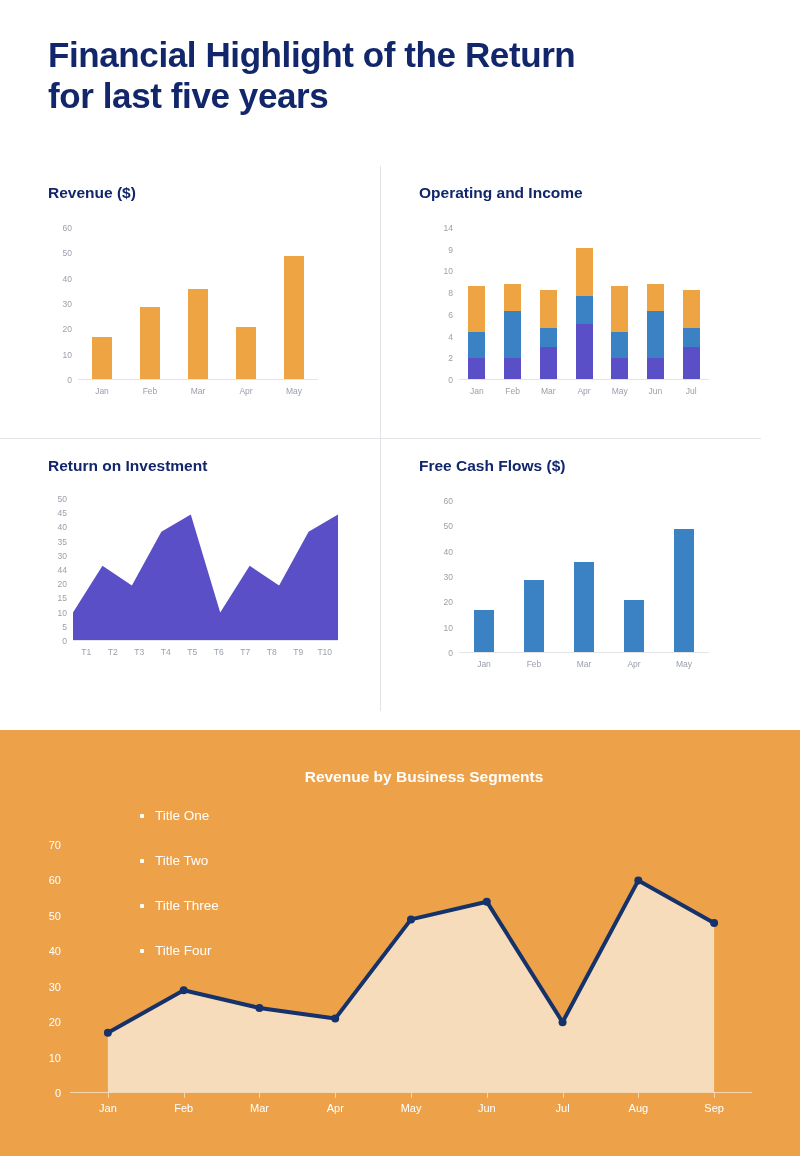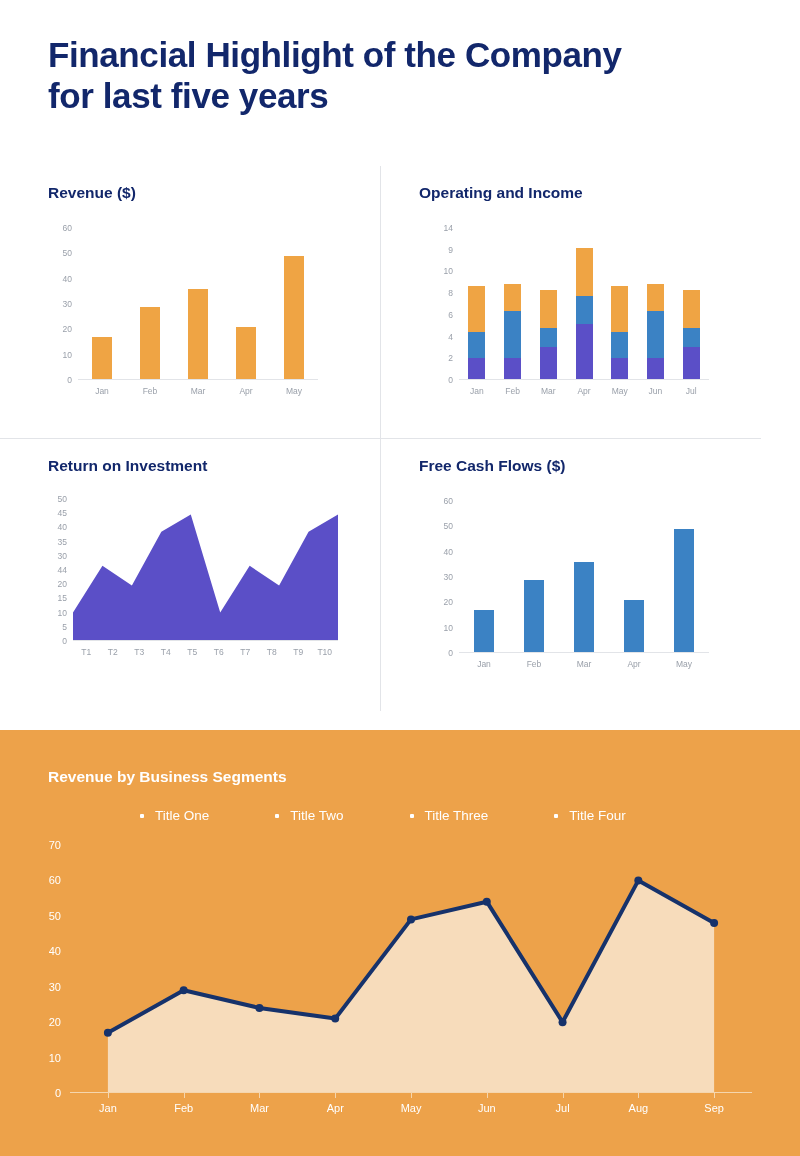--- a/index.html
+++ b/index.html
@@ -65,24 +65,24 @@
 
   svg.area { position:absolute; left:0; top:0; overflow:visible; }
 
   
   .panel {
     position:absolute; left:0; top:730px; width:800px; height:426px;
     background:#EDA24A;
   }
   .panel-title {
     color:#ffffff; font-size:15.5px; font-weight:bold;
-    margin:0; padding:38px 0 0 48px;
+    margin:0; padding:38px 0 0 48px;text-align:center;
   }
   .legend {
-    display:flex; padding:22px 0 0 140px; gap:66px;
+    display:flex; padding:22px 0 0 140px; gap:30px;flex-direction:column;
   }
   .legend-item { display:flex; align-items:center; gap:11px; }
   .legend-dot {
     width:4px; height:4px; background:#ffffff; border-radius:1px;
   }
   .legend-label { color:#ffffff; font-size:13.5px; }
 
   .panel-chart {
     position:absolute; left:70px; top:115px; width:682px; height:248px;
   }
@@ -94,21 +94,21 @@
   .tickmarks span { flex:1; position:relative; }
   .tickmarks span::after {
     content:""; position:absolute; left:50%; bottom:-5px;
     width:1px; height:5px; background:#F5D6AE;
   }
 </style>
 </head>
 <body>
 
 <div class="header">
-  <h1 class="title">Financial Highlight of the Company
+  <h1 class="title">Financial Highlight of the Return
 for last five years</h1>
 </div>
 
 <div class="grid">
 
   <div class="cell">
     <div class="cell-title">Revenue ($)</div>
     <div class="chart" id="c0" style="position:absolute;left:78px;top:62px;width:240px;height:152px;">
       <div class="plot">
         <div class="bars">

